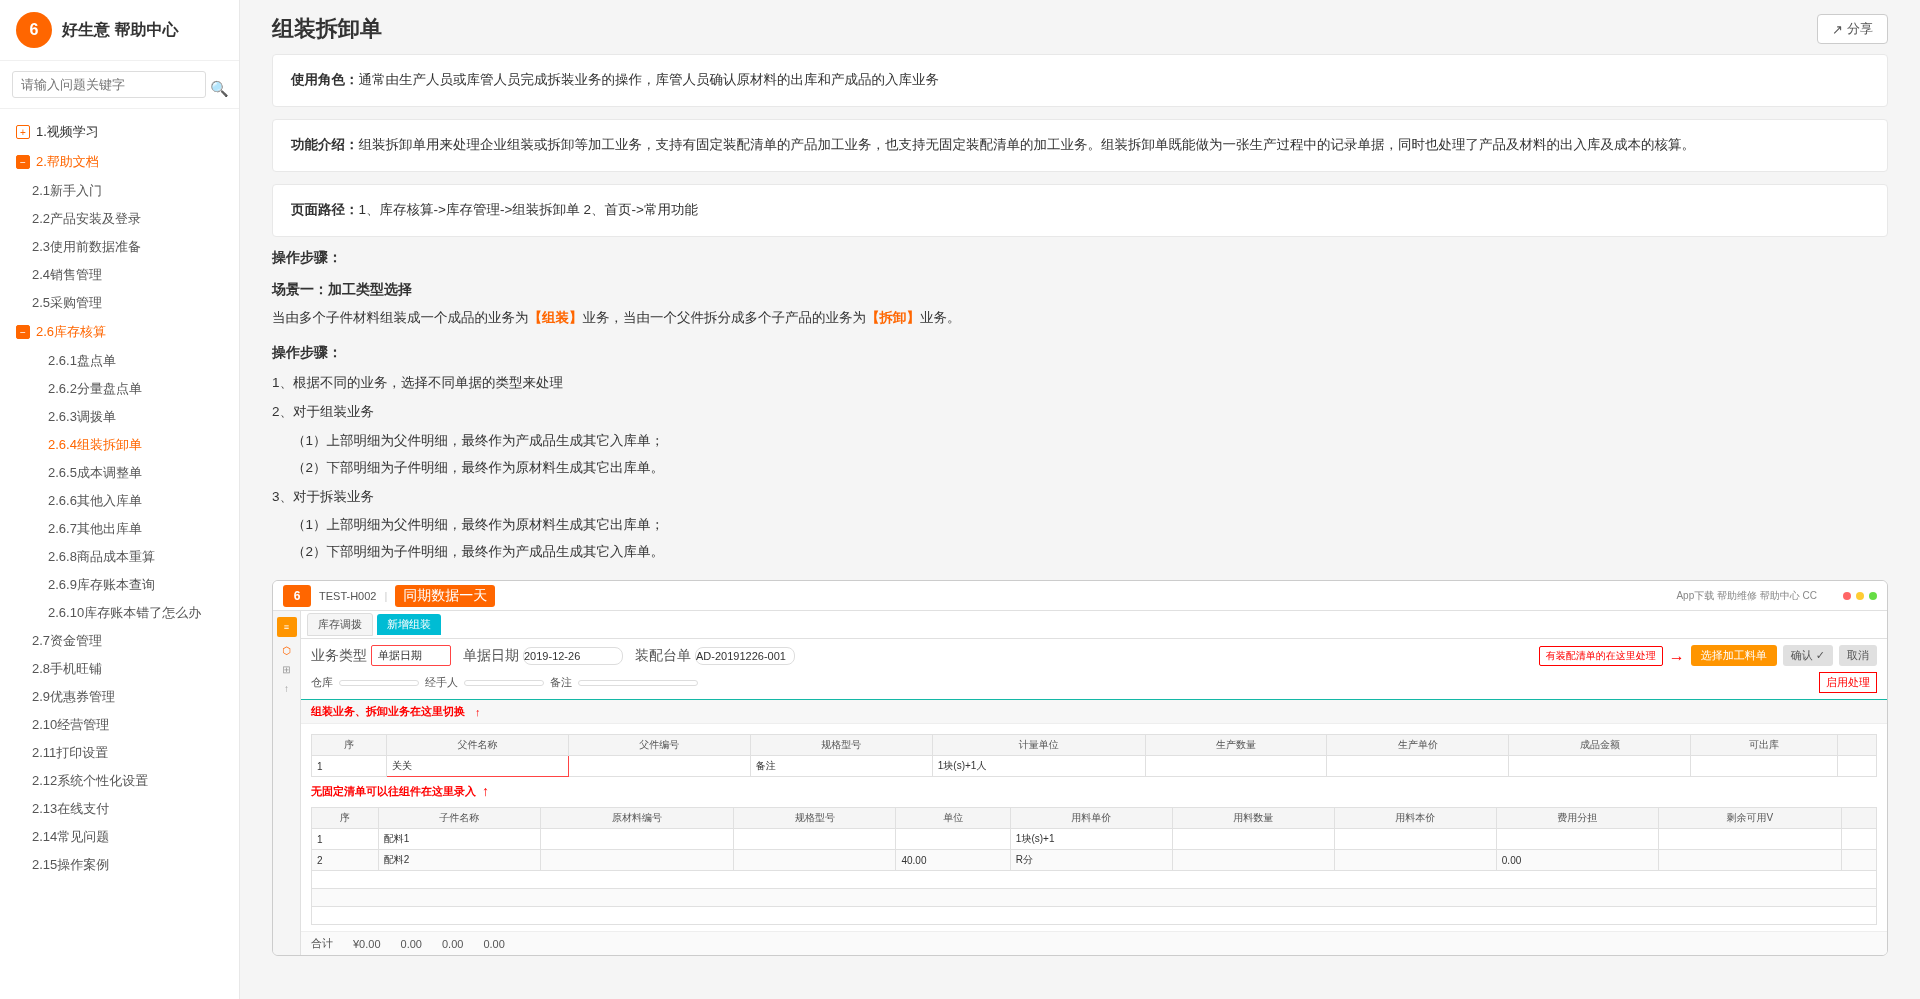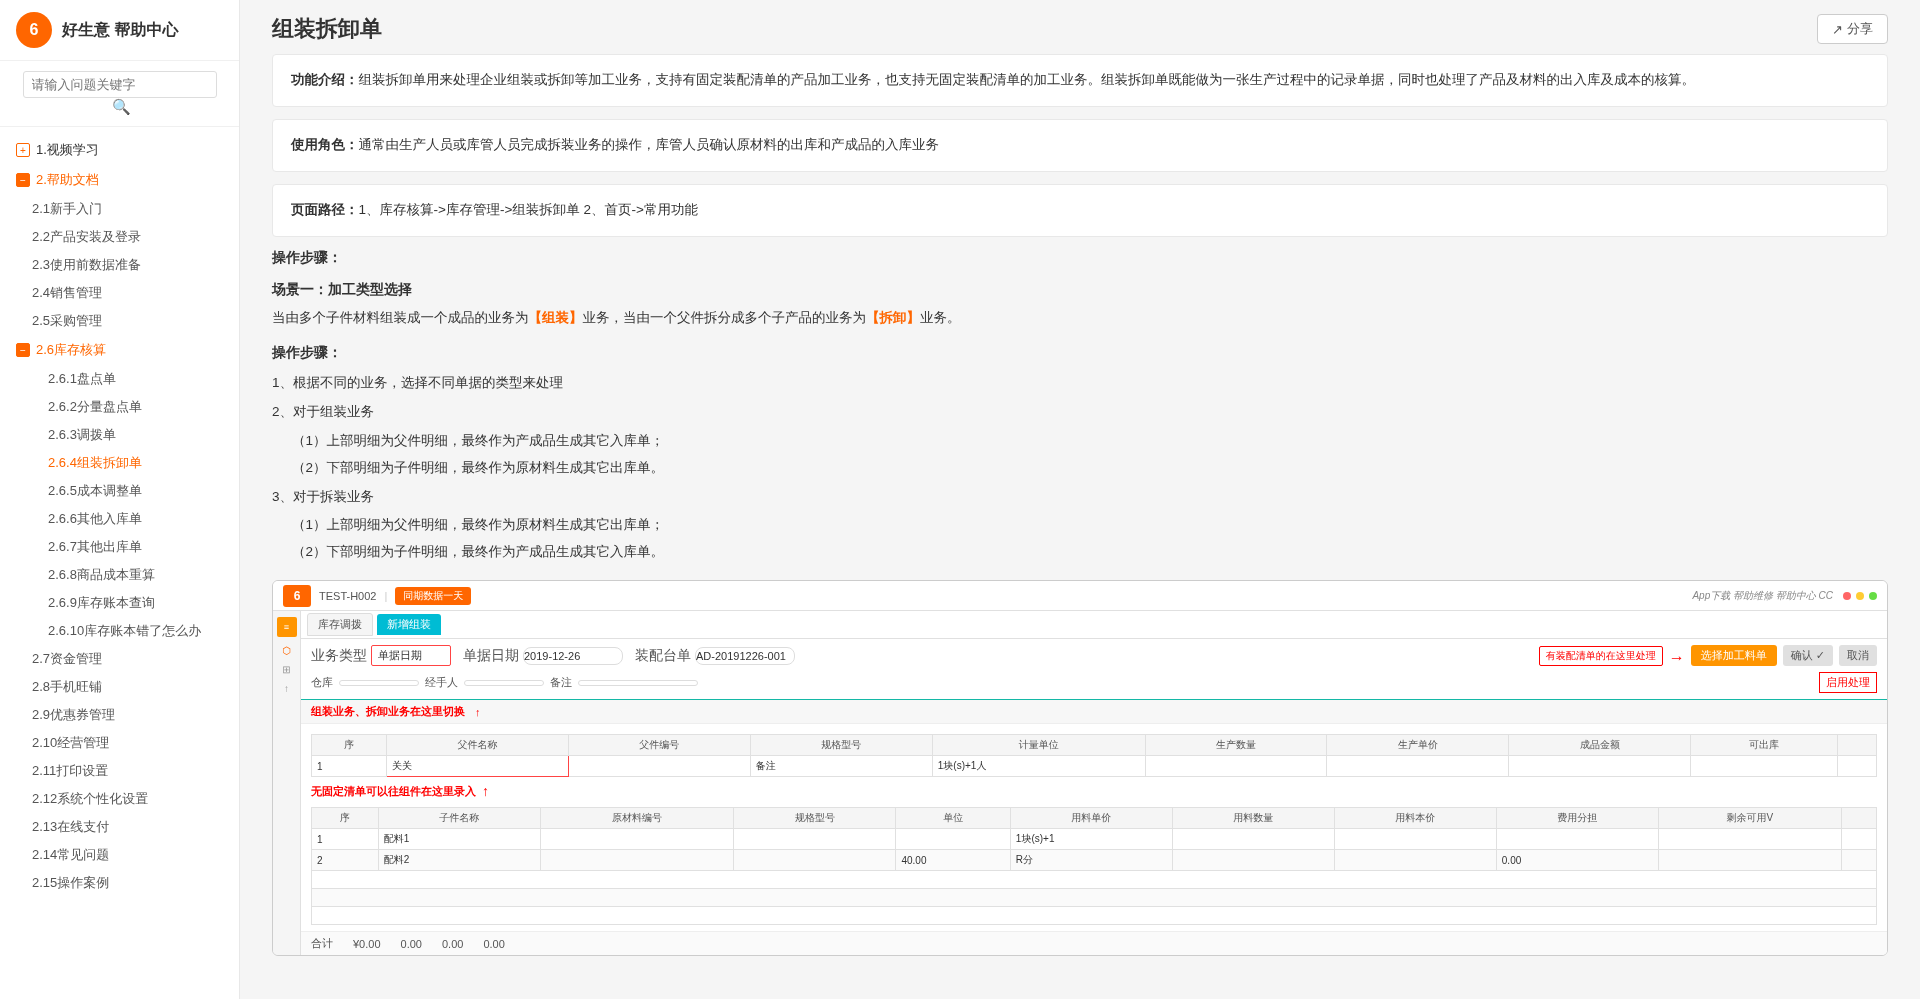--- a/index.html
+++ b/index.html
@@ -39,22 +39,21 @@
     }
     .sidebar-title {
       font-size: 16px;
       font-weight: bold;
       color: #333;
     }
     .search-box {
       padding: 10px 12px;
       border-bottom: 1px solid #f0f0f0;
       display: flex;
-      align-items: center;
-      flex-direction: column;
+      align-items: flex-end;
     }
     .search-input {
       flex: 1;
       border: 1px solid #ddd;
       border-radius: 3px;
       padding: 5px 8px;
       font-size: 13px;
       outline: none;
       color: #666;
     }
@@ -409,25 +408,25 @@
     <h1 class="main-title">组装拆卸单</h1>
     <button class="share-btn">
       <span style="font-size:13px;">↗</span>
       <span>分享</span>
     </button>
   </div>
 
   <div class="content-area">
 
     <div class="info-block">
+      <span style="font-weight:bold;">使用角色：</span><span>通常由生产人员或库管人员完成拆装业务的操作，库管人员确认原材料的出库和产成品的入库业务</span>
+    </div>
+
+    <div class="info-block">
       <span style="font-weight:bold;">功能介绍：</span><span>组装拆卸单用来处理企业组装或拆卸等加工业务，支持有固定装配清单的产品加工业务，也支持无固定装配清单的加工业务。组装拆卸单既能做为一张生产过程中的记录单据，同时也处理了产品及材料的出入库及成本的核算。</span>
-    </div>
-
-    <div class="info-block">
-      <span style="font-weight:bold;">使用角色：</span><span>通常由生产人员或库管人员完成拆装业务的操作，库管人员确认原材料的出库和产成品的入库业务</span>
     </div>
 
     <div class="info-block">
       <span style="font-weight:bold;">页面路径：</span><span>1、库存核算-&gt;库存管理-&gt;组装拆卸单  2、首页-&gt;常用功能</span>
     </div>
 
     <div>
       <div class="section-title">操作步骤：</div>
 
       <div class="scenario-title">场景一：加工类型选择</div>
@@ -444,23 +443,23 @@
       <div class="sub-step">（1）上部明细为父件明细，最终作为原材料生成其它出库单；</div>
       <div class="sub-step">（2）下部明细为子件明细，最终作为产成品生成其它入库单。</div>
 
       <div class="outer-scr" style="margin-top:16px;">
 
         <div class="scr-window-bar">
           <div style="display:flex;align-items:center;gap:8px;font-size:11px;color:#555;">
             <div style="width:28px;height:22px;background:#f60;border-radius:3px;display:flex;align-items:center;justify-content:center;color:#fff;font-size:12px;font-weight:bold;">6</div>
             <span>TEST-H002</span>
             <span style="color:#ccc;">|</span>
-            <span style="background:#f60;color:#fff;padding:2px 8px;border-radius:3px;font-size:10px;">同期数据一天</span>
+            <span style="background:#f60;color:#fff;padding:2px 8px;border-radius:3px;font-size:14px;">同期数据一天</span>
           </div>
-          <div style="display:flex;align-items:center;gap:10px;font-size:10px;color:#888;font-style:italic;">
+          <div style="display:flex;align-items:center;gap:26px;font-size:10px;color:#888;">
             <span>App下载  帮助维修  帮助中心  CC</span>
             <div class="scr-window-dots">
               <div class="dot dot-red"></div>
               <div class="dot dot-yellow"></div>
               <div class="dot dot-green"></div>
             </div>
           </div>
         </div>
 
         <div style="display:flex;">

